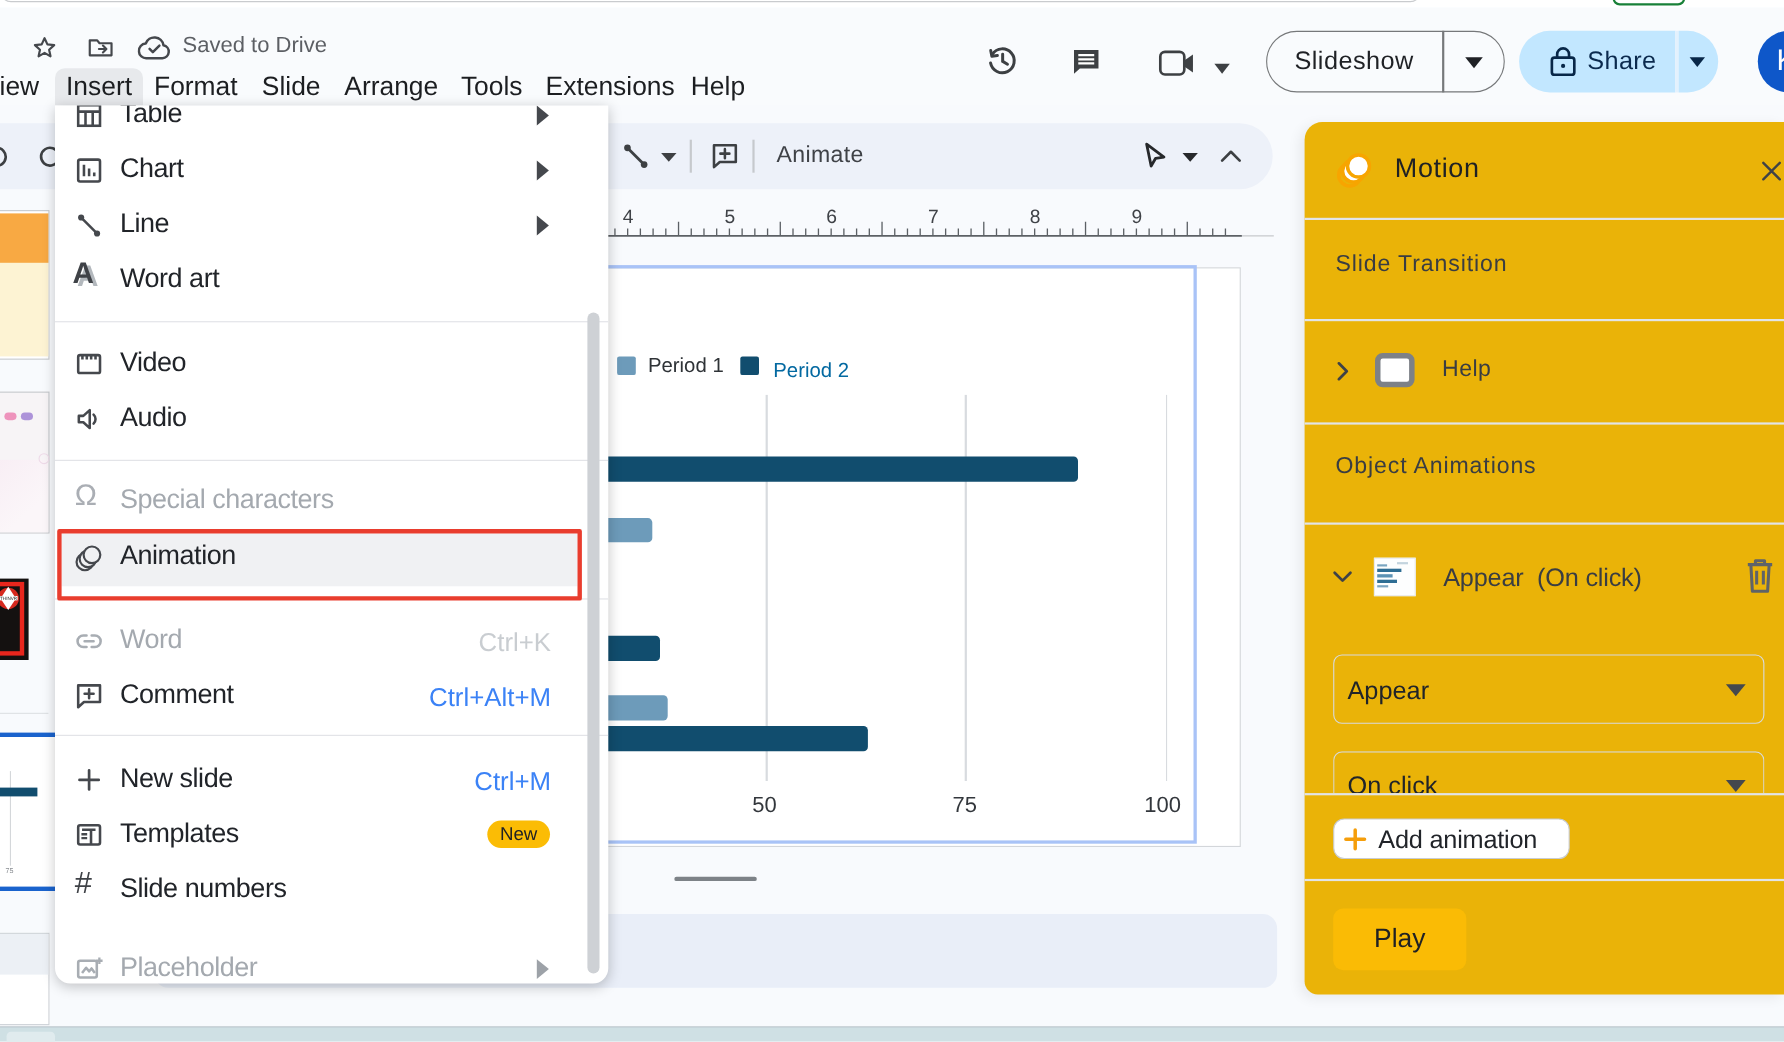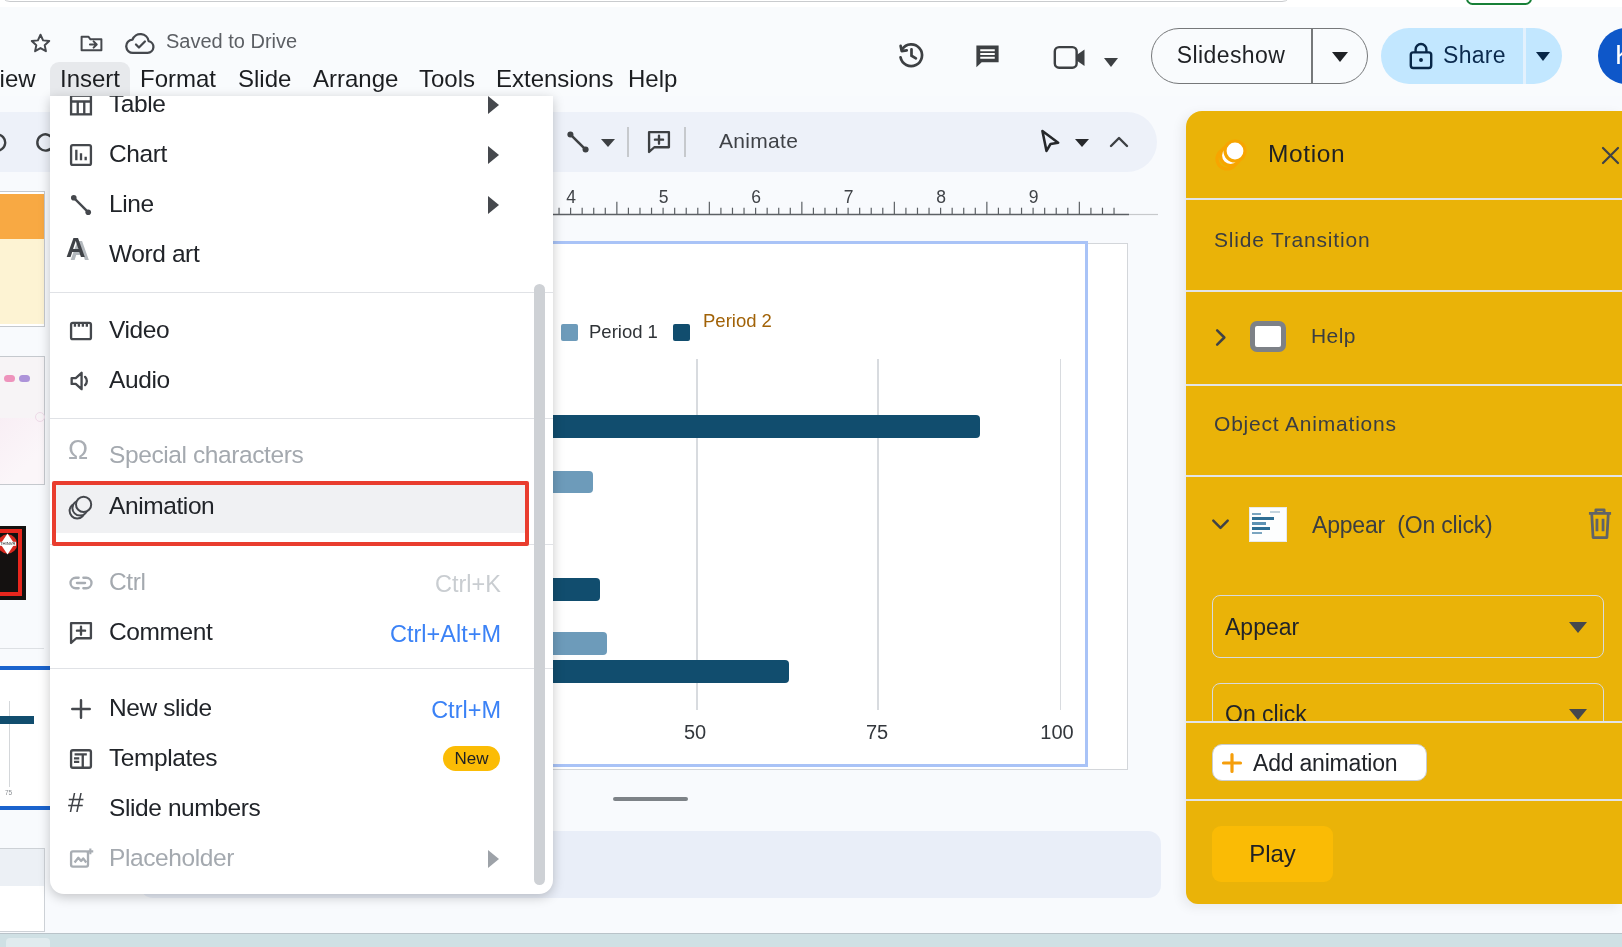--- a/index.html
+++ b/index.html
@@ -96,21 +96,21 @@
     <circle cx="5.5" cy="5.5" r="2.6" stroke="none"></circle>
     <circle cx="18.5" cy="18.5" r="2.6" stroke="none"></circle>
   </svg>
 <div class="abs" style="left:601px;top:139px;width:0;height:0;border-left:7px solid transparent;border-right:7px solid transparent;border-top:8px solid #3d4043;"></div>
 <div class="abs" style="left:627px;top:127px;width:1.5px;height:30px;background:#c6c9cd;"></div>
 <svg class="abs" style="left:645px;top:128px;" width="28" height="28" viewBox="0 0 24 24" fill="none" stroke="#3d4043" stroke-width="2">
     <path d="M3.5 3.5 H20.5 V16.5 H8 l-4.5 4 Z" stroke-linejoin="round"></path>
     <path d="M12 6.5 v7 M8.5 10 h7" stroke-linecap="round"></path>
   </svg>
 <div class="abs" style="left:684px;top:127px;width:1.5px;height:30px;background:#c6c9cd;"></div>
-<div class="abs" style="left:706px;top:129px;font-size:21px;letter-spacing:0.3px;color:#3f4247;margin-left:13px;">Animate</div>
+<div class="abs" style="left:706px;top:129px;font-size:21px;letter-spacing:0.3px;color:#3f4247;">Animate</div>
 
 <svg class="abs" style="left:1036px;top:127px;" width="28" height="28" viewBox="0 0 24 24" fill="none" stroke="#26282b" stroke-width="2.2">
     <path d="M5.5 3.5 L19 13.5 L12.5 14.5 L9 20.5 Z" stroke-linejoin="round"></path>
   </svg>
 <div class="abs" style="left:1075px;top:139px;width:0;height:0;border-left:7px solid transparent;border-right:7px solid transparent;border-top:8px solid #26282b;"></div>
 <svg class="abs" style="left:1107px;top:132px;" width="24" height="20" viewBox="0 0 24 20" fill="none" stroke="#3d4043" stroke-width="2.4">
     <path d="M4 14 L12 6 L20 14" stroke-linecap="round" stroke-linejoin="round"></path>
   </svg>
 
 <svg class="abs" style="left:540px;top:186px;" width="625" height="32" viewBox="0 0 625 32">
@@ -210,21 +210,21 @@
 
 <div class="abs" style="left:-12px;top:847.5px;width:57px;height:84px;background:#fff;border:1.2px solid #cdd1d6;">
   <div class="abs" style="left:0;top:0;width:55px;height:37px;background:#ecf0f5;"></div>
 </div>
 
 <div class="abs" style="left:140px;top:243px;width:988px;height:527px;background:#fff;border:1px solid #d3d6da;"></div>
 
 <div class="abs" style="left:561px;top:324px;width:17px;height:17px;background:#6d9bba;border-radius:2px;"></div>
 <div class="abs" style="left:589px;top:321px;font-size:18.5px;color:#2f3337;">Period 1</div>
 <div class="abs" style="left:673px;top:324px;width:17px;height:17px;background:#114d6e;border-radius:2px;"></div>
-<div class="abs" style="left:703px;top:310px;font-size:18.5px;color:#a16207;">Period 2</div>
+<div class="abs" style="left:703px;top:326px;font-size:18.5px;color:#0369a1;">Period 2</div>
 
 <div class="abs" style="left:696px;top:359px;width:1.5px;height:351px;background:#d8dbdf;"></div>
 <div class="abs" style="left:877px;top:359px;width:1.5px;height:351px;background:#d8dbdf;"></div>
 <div class="abs" style="left:1059.5px;top:359px;width:1.5px;height:351px;background:#d8dbdf;"></div>
 
 <div class="abs" style="left:331px;top:415px;width:649px;height:23px;background:#114d6e;border-radius:4px;"></div>
 <div class="abs" style="left:331px;top:471px;width:262px;height:22px;background:#6d9bba;border-radius:4px;"></div>
 <div class="abs" style="left:331px;top:578px;width:269px;height:23px;background:#114d6e;border-radius:4px;"></div>
 <div class="abs" style="left:331px;top:632px;width:276px;height:23px;background:#6d9bba;border-radius:4px;"></div>
 <div class="abs" style="left:331px;top:660px;width:458px;height:23px;background:#114d6e;border-radius:4px;"></div>
@@ -313,21 +313,21 @@
         <circle cx="13" cy="15" r="7.6" fill="#f0f1f3"></circle>
         <circle cx="16.6" cy="11.4" r="7.6" fill="#f0f1f3"></circle>
       </svg>
     <span class="lbl">Animation</span>
   </div>
   <div class="msep" style="top:447.5px;"></div>
   <div class="mrow gray" style="top:462px;">
     <svg class="ic" width="26" height="26" viewBox="0 0 24 24" fill="none" stroke="#a8adb3" stroke-width="2">
         <path d="M10 7.5 H7.5 a4.5 4.5 0 0 0 0 9 H10 M14 7.5 h2.5 a4.5 4.5 0 0 1 0 9 H14 M8.5 12 h7" stroke-linecap="round"></path>
       </svg>
-    <span class="lbl">Ctrl</span>
+    <span class="lbl">Word</span>
       <span class="sc">Ctrl+K</span>
   </div>
   <div class="mrow" style="top:512px;">
     <svg class="ic" width="26" height="26" viewBox="0 0 24 24" fill="none" stroke="#45484d" stroke-width="2">
         <path d="M3.5 3.5 H20.5 V16.5 H8 l-4.5 4 Z" stroke-linejoin="round"></path>
         <path d="M12 6.5 v7 M8.5 10 h7" stroke-linecap="round"></path>
       </svg>
     <span class="lbl">Comment</span>
       <span class="sc">Ctrl+Alt+M</span>
   </div>
@@ -345,21 +345,21 @@
         <path d="M6.5 8 h10.5 M13.5 8 v11"></path>
         <path d="M6 11.5 h4.5 M6 14.5 h4.5" stroke-width="1.8"></path>
       </svg>
     <span class="lbl">Templates</span>
     <span style="position:absolute;left:393px;top:12px;width:57px;height:25px;background:#fbbc05;border-radius:13px;color:#202124;font-size:17px;font-weight:500;text-align:center;line-height:25px;">New</span>
   </div>
   <div class="mrow" style="top:688px;">
     <span class="ic" style="font-size:28px;color:#3f4247;left:18px;top:3px;">#</span>
     <span class="lbl">Slide numbers</span>
   </div>
-  <div class="mrow gray" style="top:738px;">
+  <div class="mrow gray" style="top:760px;">
     <svg class="ic" width="26" height="26" viewBox="0 0 24 24" fill="none" stroke="#a8adb3" stroke-width="2">
         <rect x="3.5" y="5.5" width="14.5" height="13" rx="1.5"></rect>
         <path d="M6.5 15 l3.2-4 2.4 2.7 1.8-2.2 2.6 3.5" stroke-linejoin="round"></path>
         <path d="M20 3 v5 M17.5 5.5 h5" stroke-width="1.8"></path>
       </svg>
     <span class="lbl">Placeholder</span>
       <span class="arr"></span>
   </div>
 
   <div class="abs" style="left:2px;top:385px;width:477px;height:65px;border:4px solid #e93d2e;border-radius:2px;"></div>

